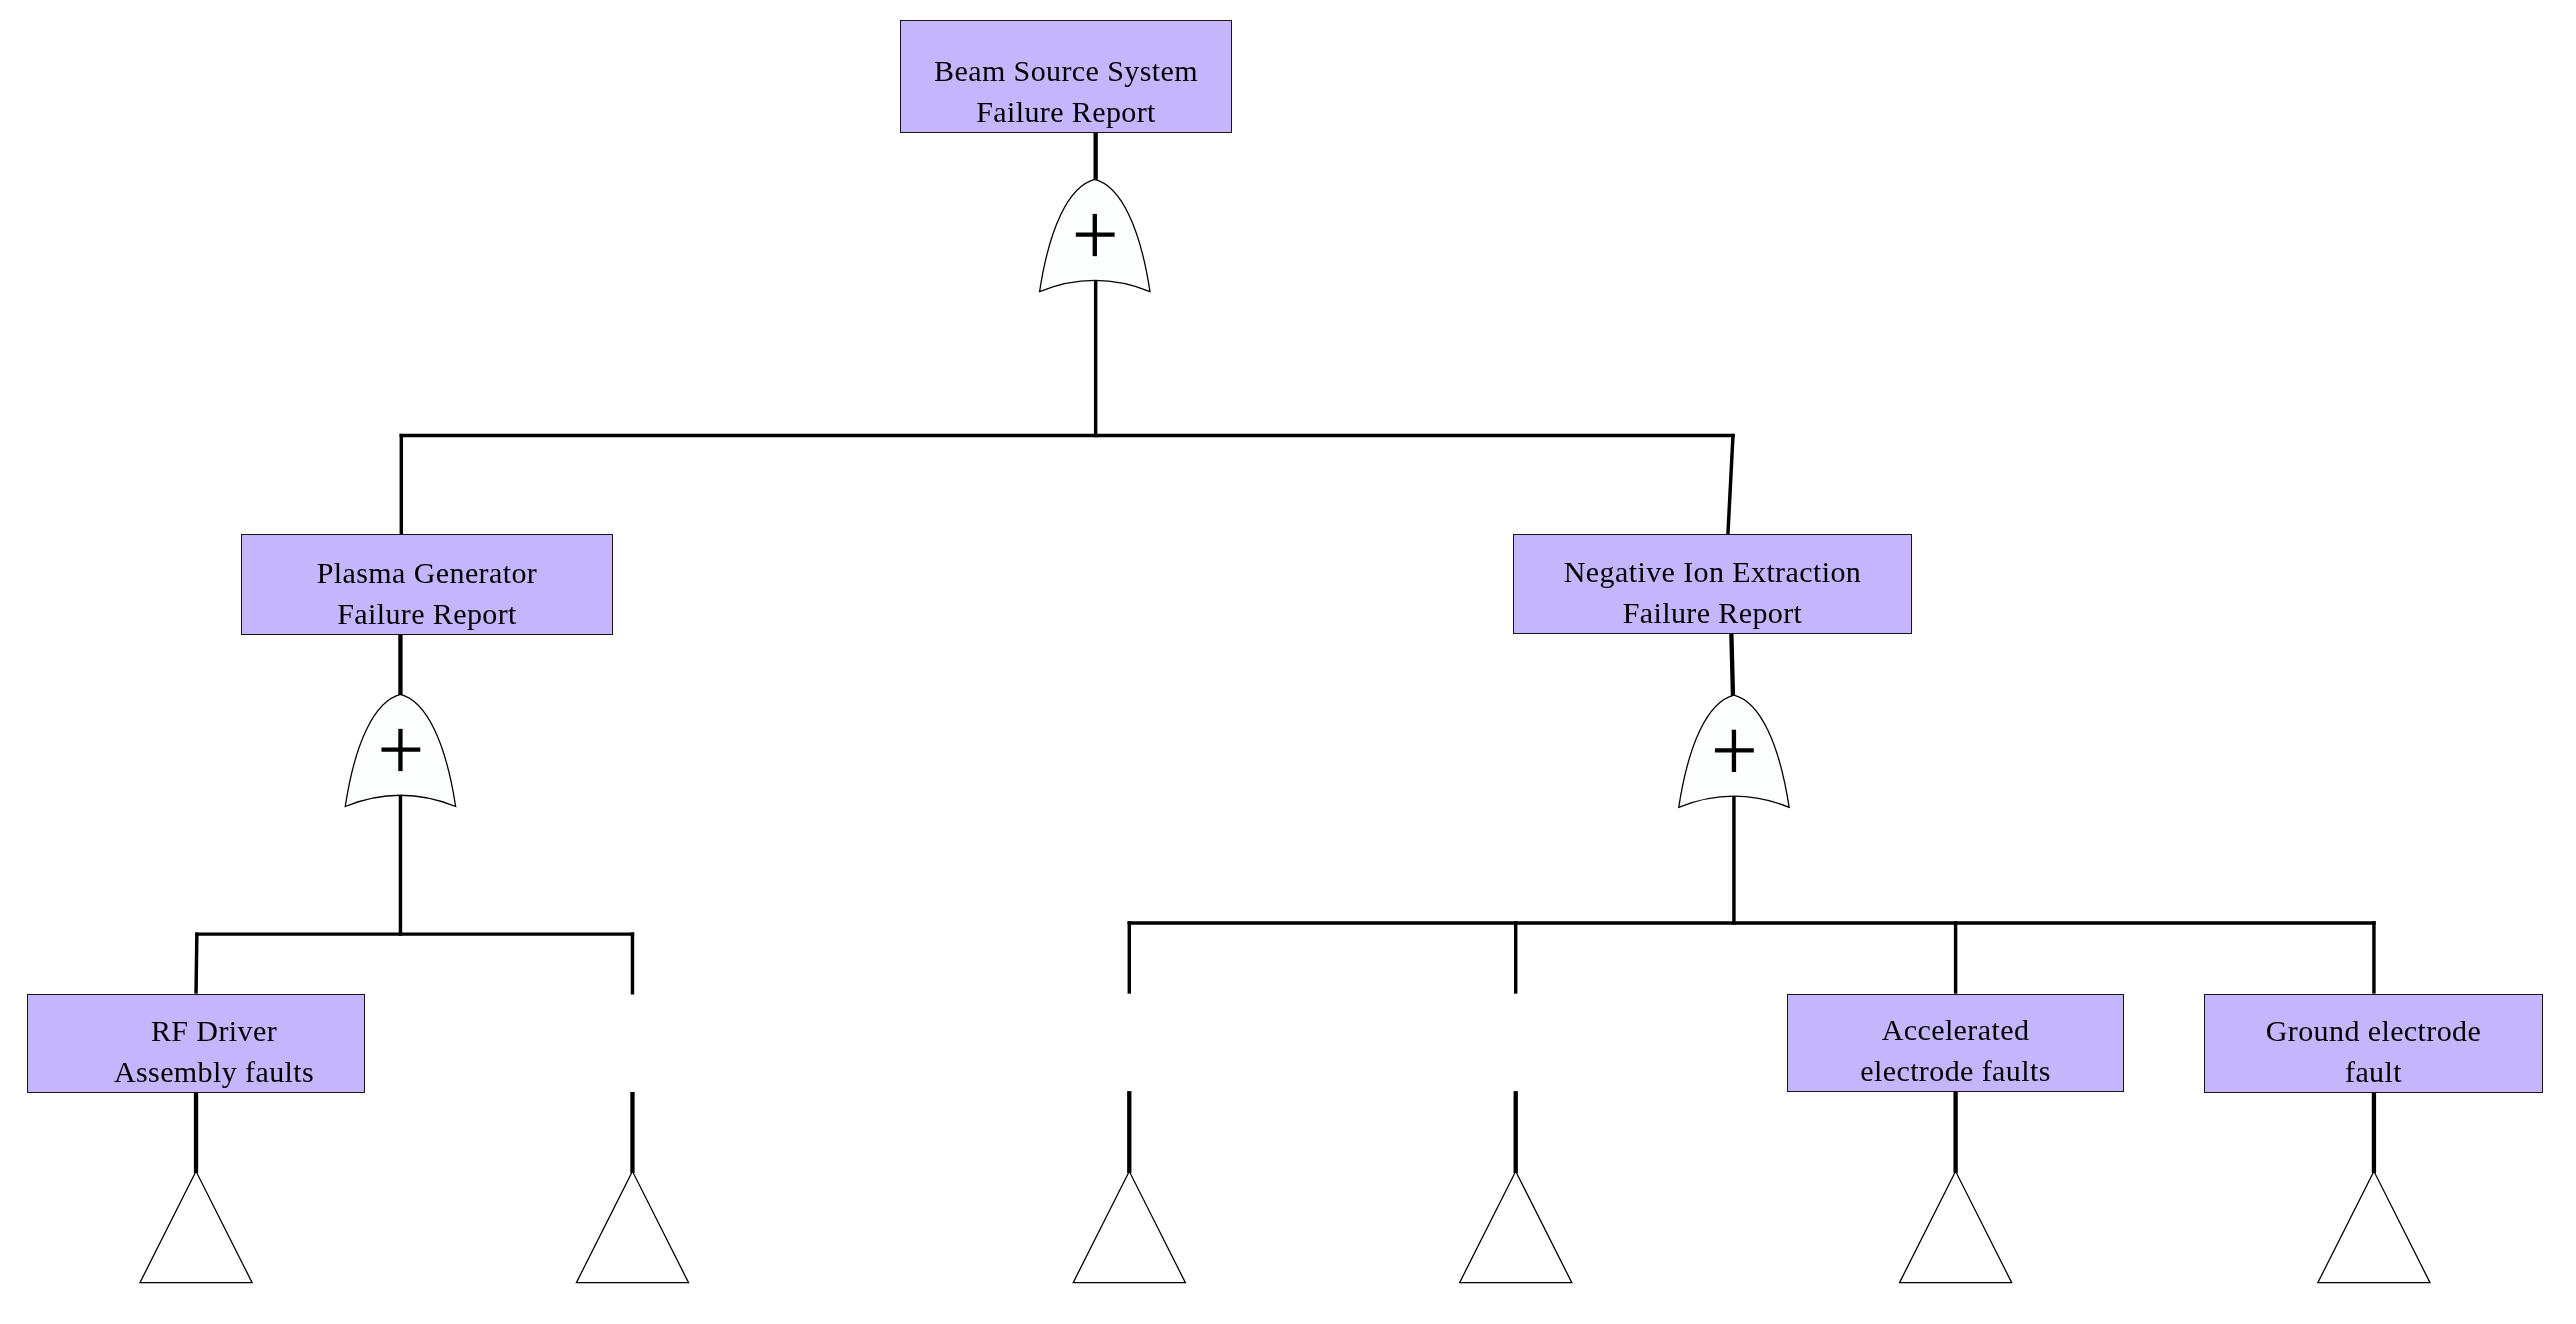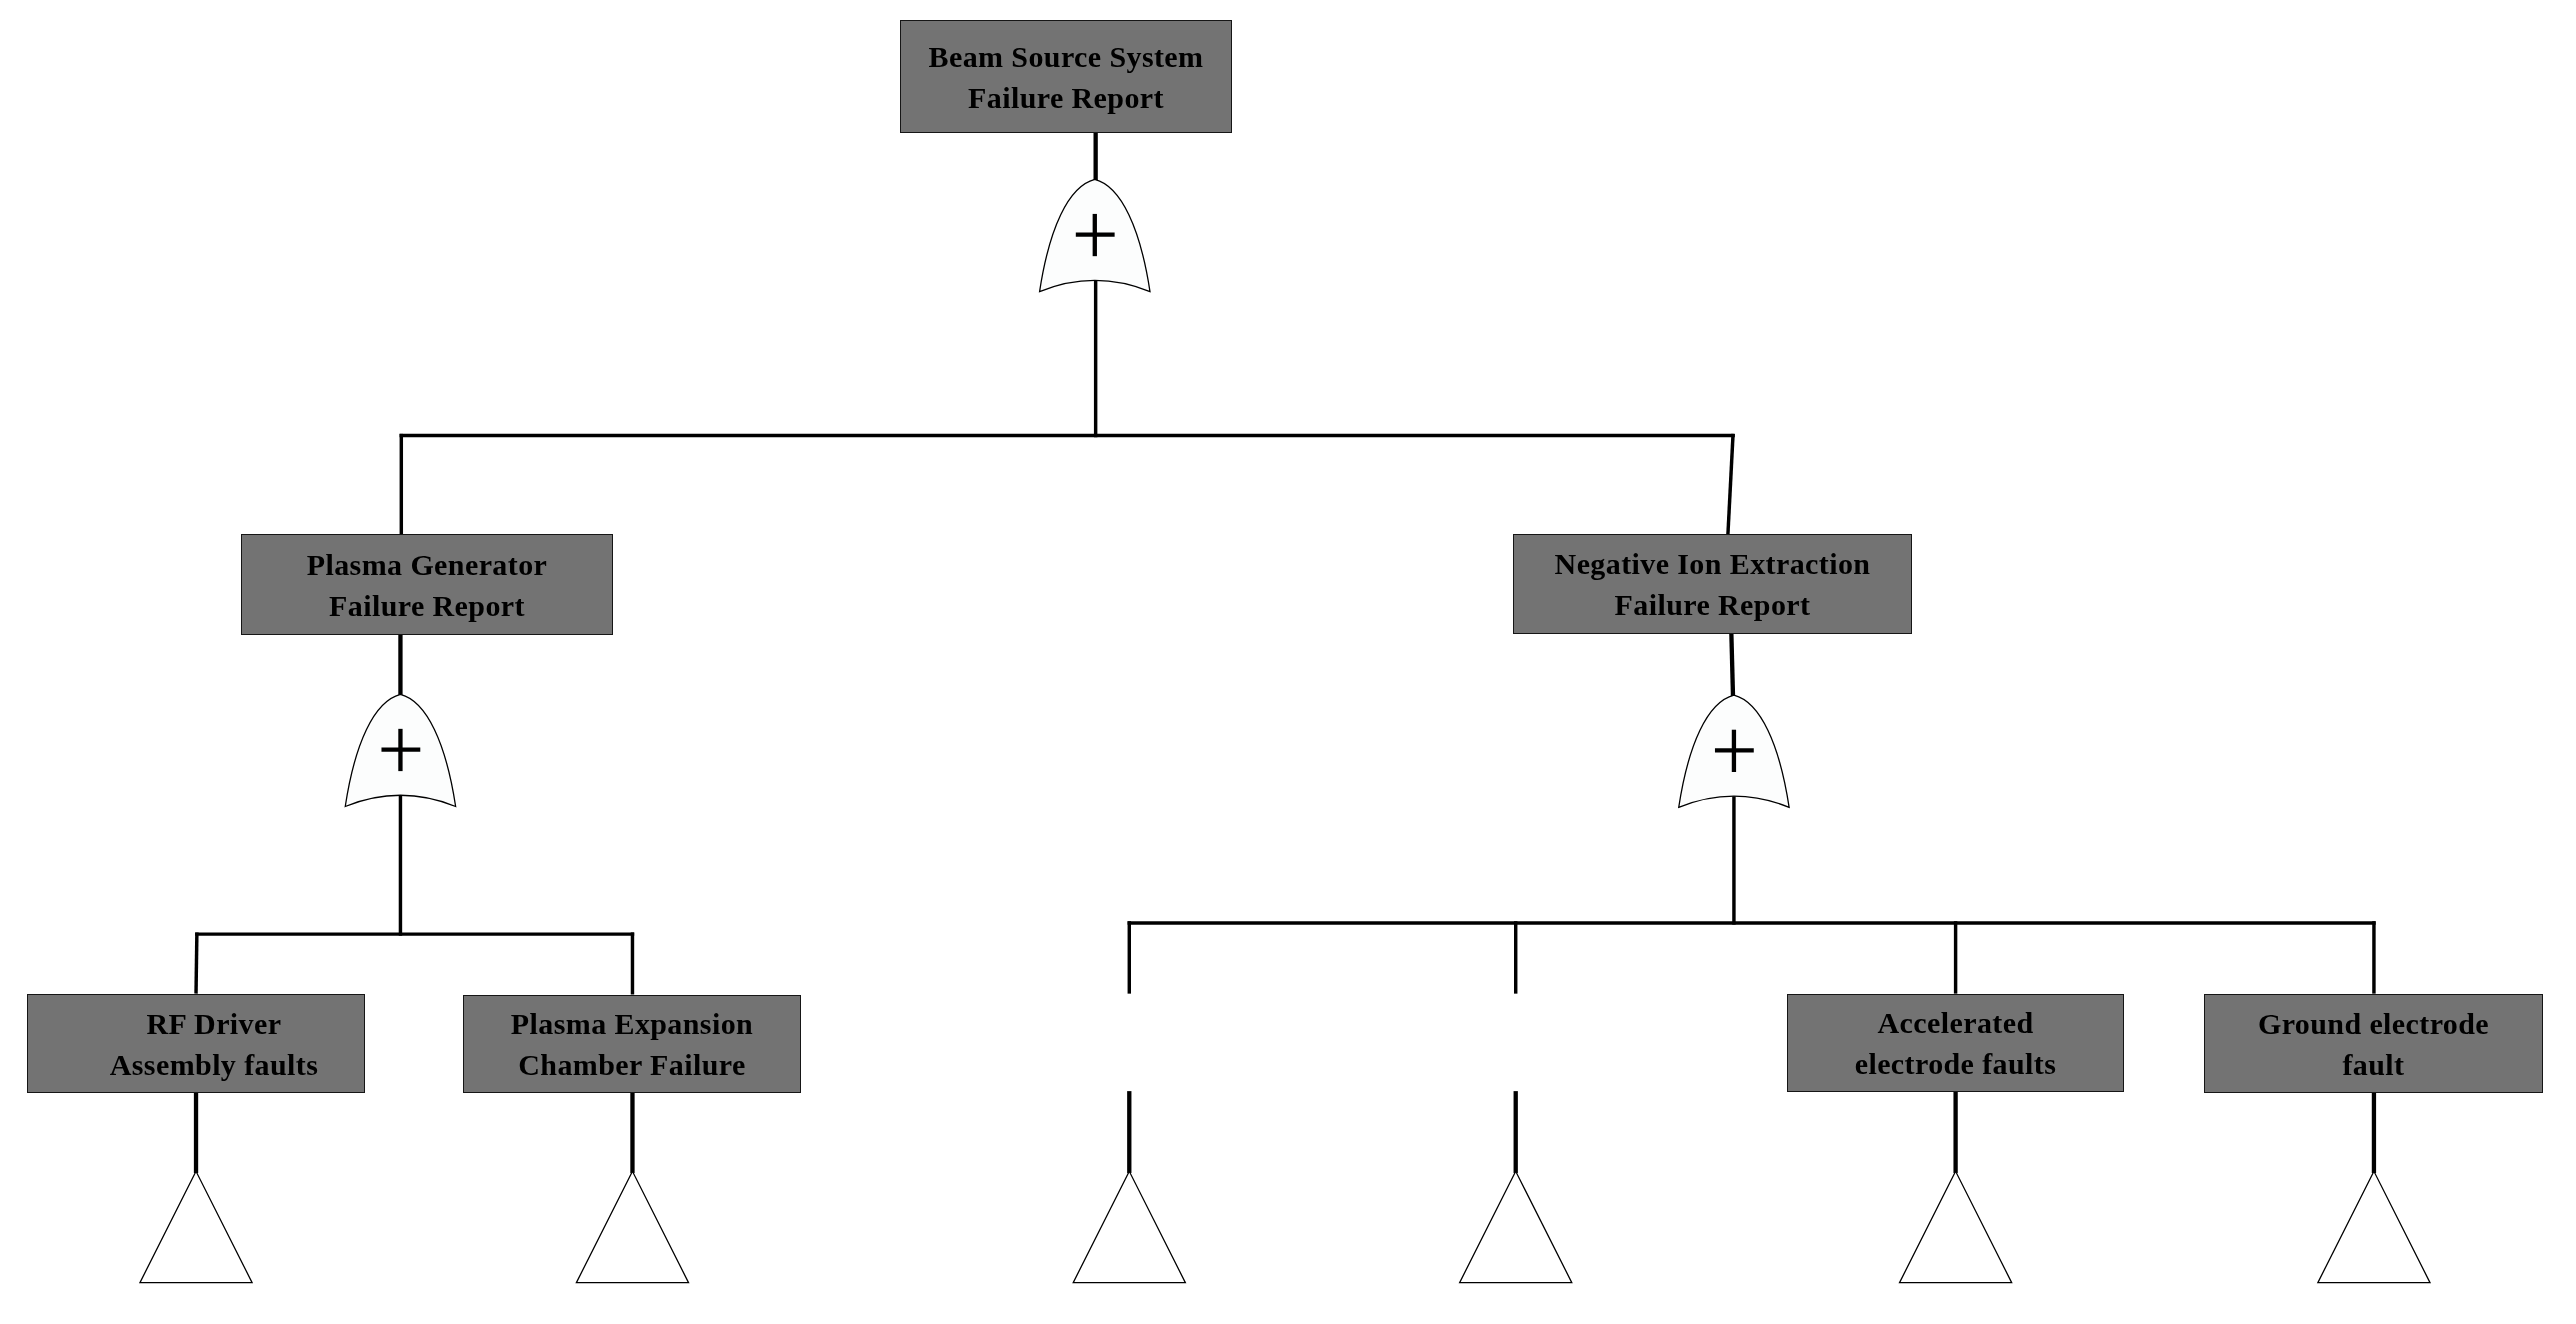--- a/index.html
+++ b/index.html
@@ -17,27 +17,26 @@
     overflow: hidden;
   }
   .links {
     position: absolute;
     left: 0;
     top: 0;
   }
   .node {
     position: absolute;
     box-sizing: border-box;
-    background: #737373;
+    background: #c4b5fd;
     border: 1.7px solid #161616;
     display: flex;
-    align-items: center;
+    align-items: flex-end;
     justify-content: center;
     text-align: center;
-    font-weight: bold;
   }
   .node span {
     white-space: pre-line;
     font-size: 30px;
     line-height: 41px;
     letter-spacing: 0.4px;
   }
 </style>
 </head>
 <body>
@@ -125,24 +124,20 @@
   <div class="node" style="left:1513px; top:534px; width:399px; height:100px;">
     <span>Negative Ion Extraction
 Failure Report</span>
   </div>
 
   <div class="node" style="left:27px;   top:994px; width:338px; height:99px;padding-left:36px;">
     <span>RF Driver
 Assembly faults</span>
   </div>
 
-  <div class="node" style="left:463px;  top:995px; width:338px; height:98px;">
-    <span>Plasma Expansion
-Chamber Failure</span>
-  </div>
 
 
 
   <div class="node" style="left:1787px; top:994px; width:337px; height:98px;">
     <span>Accelerated
 electrode faults</span>
   </div>
 
   <div class="node" style="left:2204px; top:994px; width:339px; height:99px;">
     <span>Ground electrode

